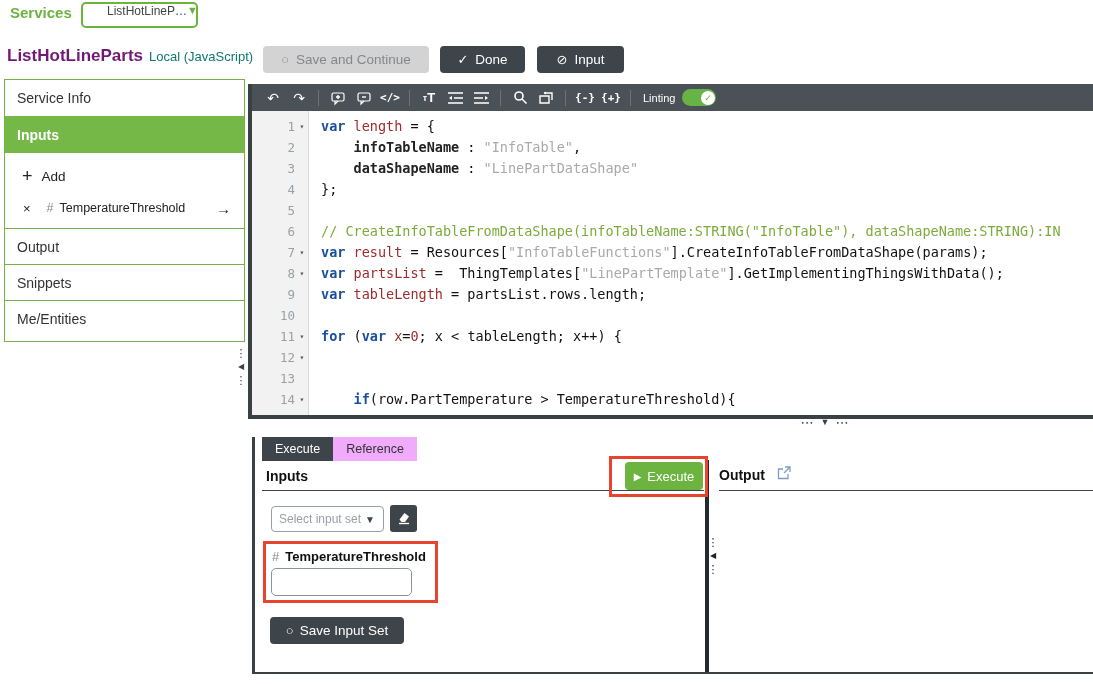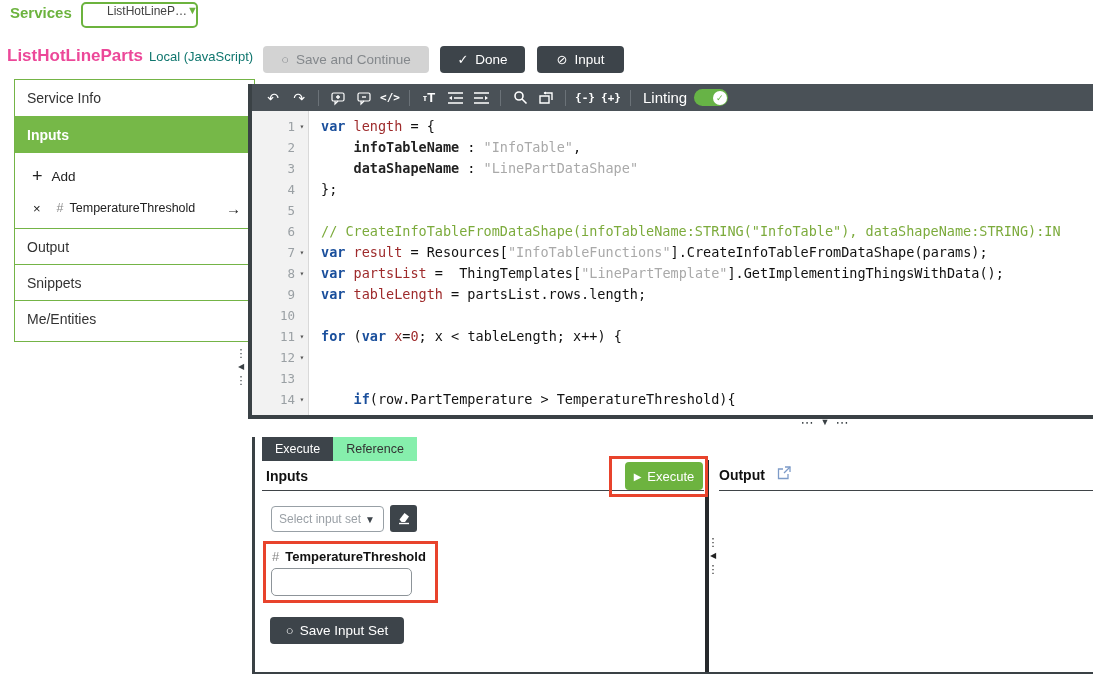--- a/index.html
+++ b/index.html
@@ -7,32 +7,32 @@
   .app { position:relative; width:1093px; height:684px; background:#fff; overflow:hidden; }
 
   
   .services-label { position:absolute; left:10px; top:4px; font-size:15px; font-weight:bold; color:#6cb33e; }
   .service-dropdown { position:absolute; left:81px; top:2px; width:117px; height:26px; border:2px solid #6cb33e;
     border-radius:5px; background:#fff; display:flex; align-items:flex-start; padding:0 24px; cursor:pointer; }
   .service-dropdown .dd-text { font-size:12px; color:#444; white-space:nowrap; }
   .service-dropdown .dd-caret { margin-left:auto; color:#6cb33e; font-size:11px; }
 
   .title-row { position:absolute; left:7px; top:46px; display:flex; align-items:baseline; gap:6px; }
-  .page-title { font-size:17px; font-weight:bold; color:#ec4899; }
+  .page-title { font-size:17px; font-weight:bold; color:#701a75; }
   .page-subtitle { font-size:13px; color:#0f766e; }
 
   .btn { position:absolute; top:46px; height:27px; border-radius:4px; display:flex; align-items:center;
     justify-content:center; gap:7px; font-size:13.5px; cursor:pointer; }
   .btn .bicon { font-size:13px; line-height:1; }
   .btn-save-continue { left:263px; width:166px; background:#d3d3d3; color:#84888c; }
   .btn-done { left:440px; width:85px; background:#3d444a; color:#fff; }
   .btn-cancel { left:537px; width:87px; background:#3d444a; color:#fff; }
 
   
-  .sidebar { position:absolute; left:14px; top:79px; width:241px; height:263px; border:1px solid #74b446; background:#fff; }
+  .sidebar { position:absolute; left:4px; top:79px; width:241px; height:263px; border:1px solid #74b446; background:#fff; }
   .side-row { height:36px; display:flex; align-items:center; padding-left:12px; font-size:14px; color:#333; cursor:pointer; }
   .side-row.active { height:37px; background:#76b848; color:#fff; font-weight:600; }
   .side-row.bordered { border-top:1px solid #74b446; }
   .side-sub { height:75px; padding-top:6px; }
   .side-add { height:34px; display:flex; align-items:center; padding-left:17px; gap:9px; font-size:13.5px; color:#222; cursor:pointer; }
   .side-add .plus { font-size:18px; font-weight:400; line-height:1; }
   .side-param { height:30px; display:flex; align-items:center; padding-left:18px; font-size:12.5px; color:#222; }
   .side-param .rm { font-size:13px; cursor:pointer; }
   .side-param .hash { color:#888; margin-left:16px; }
   .side-param .pname { margin-left:6px; cursor:pointer; }
@@ -42,21 +42,21 @@
   .editor { position:absolute; left:248px; top:84px; width:845px; height:335px;
     border-left:4px solid #3a4145; border-bottom:4px solid #3a4145; background:#fff; }
   .ed-toolbar { height:27px; background:#4a5157; display:flex; align-items:center; padding-left:8px; }
   .tbtn { min-width:22px; height:22px; display:flex; align-items:center; justify-content:center; color:#fff;
     margin:0 2px; cursor:pointer; font-size:14px; }
   .tbtn.mono { font-family:"DejaVu Sans Mono",monospace; font-size:11px; font-weight:bold; }
   .tsep { width:1px; height:16px; background:#6b7278; margin:0 6px; }
   .fontsize-icon .small-t { font-size:9px; font-weight:bold; }
   .fontsize-icon .big-t { font-size:13px; font-weight:bold; }
   .linting { display:flex; align-items:center; gap:7px; margin-left:6px; }
-  .linting-label { color:#fff; font-size:15px; }
+  .linting-label { color:#fff; font-size:11px; }
   .toggle { width:34px; height:17px; border-radius:9px; background:#67b346; position:relative; cursor:pointer; }
   .toggle .knob { position:absolute; right:1.5px; top:1.5px; width:14px; height:14px; border-radius:50%; background:#fff;
     display:flex; align-items:center; justify-content:center; font-size:9px; color:#67b346; }
 
   .code-lines { position:relative; height:304px; overflow:hidden; padding-top:5px;
     font-family:"DejaVu Sans Mono",monospace; font-size:13.5px; line-height:21px;
     background:linear-gradient(90deg,#f2f2f2 0,#f2f2f2 56px,#d9d9d9 56px,#d9d9d9 57px,#fff 57px); }
   .cl { display:flex; height:21px; }
   .gut { width:57px; flex:0 0 57px; display:flex; align-items:center; color:#9aa0a4; font-size:12.5px; }
   .gut .lnum { flex:1; text-align:right; }
@@ -78,21 +78,21 @@
 
   .collapse-handle { position:absolute; left:786px; top:416px; width:78px; display:flex; align-items:center;
     justify-content:center; gap:6px; color:#3a4145; cursor:row-resize; }
   .collapse-handle .dots { font-size:13px; line-height:1; letter-spacing:1px; }
   .collapse-handle .caret { font-size:9px; line-height:1; }
 
   
   .tabs { position:absolute; left:262px; top:437px; display:flex; height:24px; }
   .tab { padding:0 13px; display:flex; align-items:center; font-size:12.5px; cursor:pointer; }
   .tab.active { background:#3d444a; color:#fff; }
-  .tab.inactive { background:#86efac; color:#333; }
+  .tab.inactive { background:#f0abfc; color:#333; }
 
   .panel-body { position:absolute; left:252px; top:437px; width:841px; height:237px;
     border-left:3px solid #3a4145; }
   .panel-bottom-border { position:absolute; left:252px; top:672px; width:841px; height:2px; background:#3a4145; }
 
   .inputs-heading { position:absolute; left:266px; top:468px; font-size:14px; font-weight:bold; color:#111; }
   .inputs-rule { position:absolute; left:262px; top:490px; width:442px; height:1px; background:#3f4448; }
   .output-head { position:absolute; left:719px; top:466px; display:flex; align-items:center; gap:12px; }
   .output-heading { font-size:14px; font-weight:bold; color:#111; }
   .output-rule { position:absolute; left:719px; top:490px; width:374px; height:1px; background:#3f4448; }

